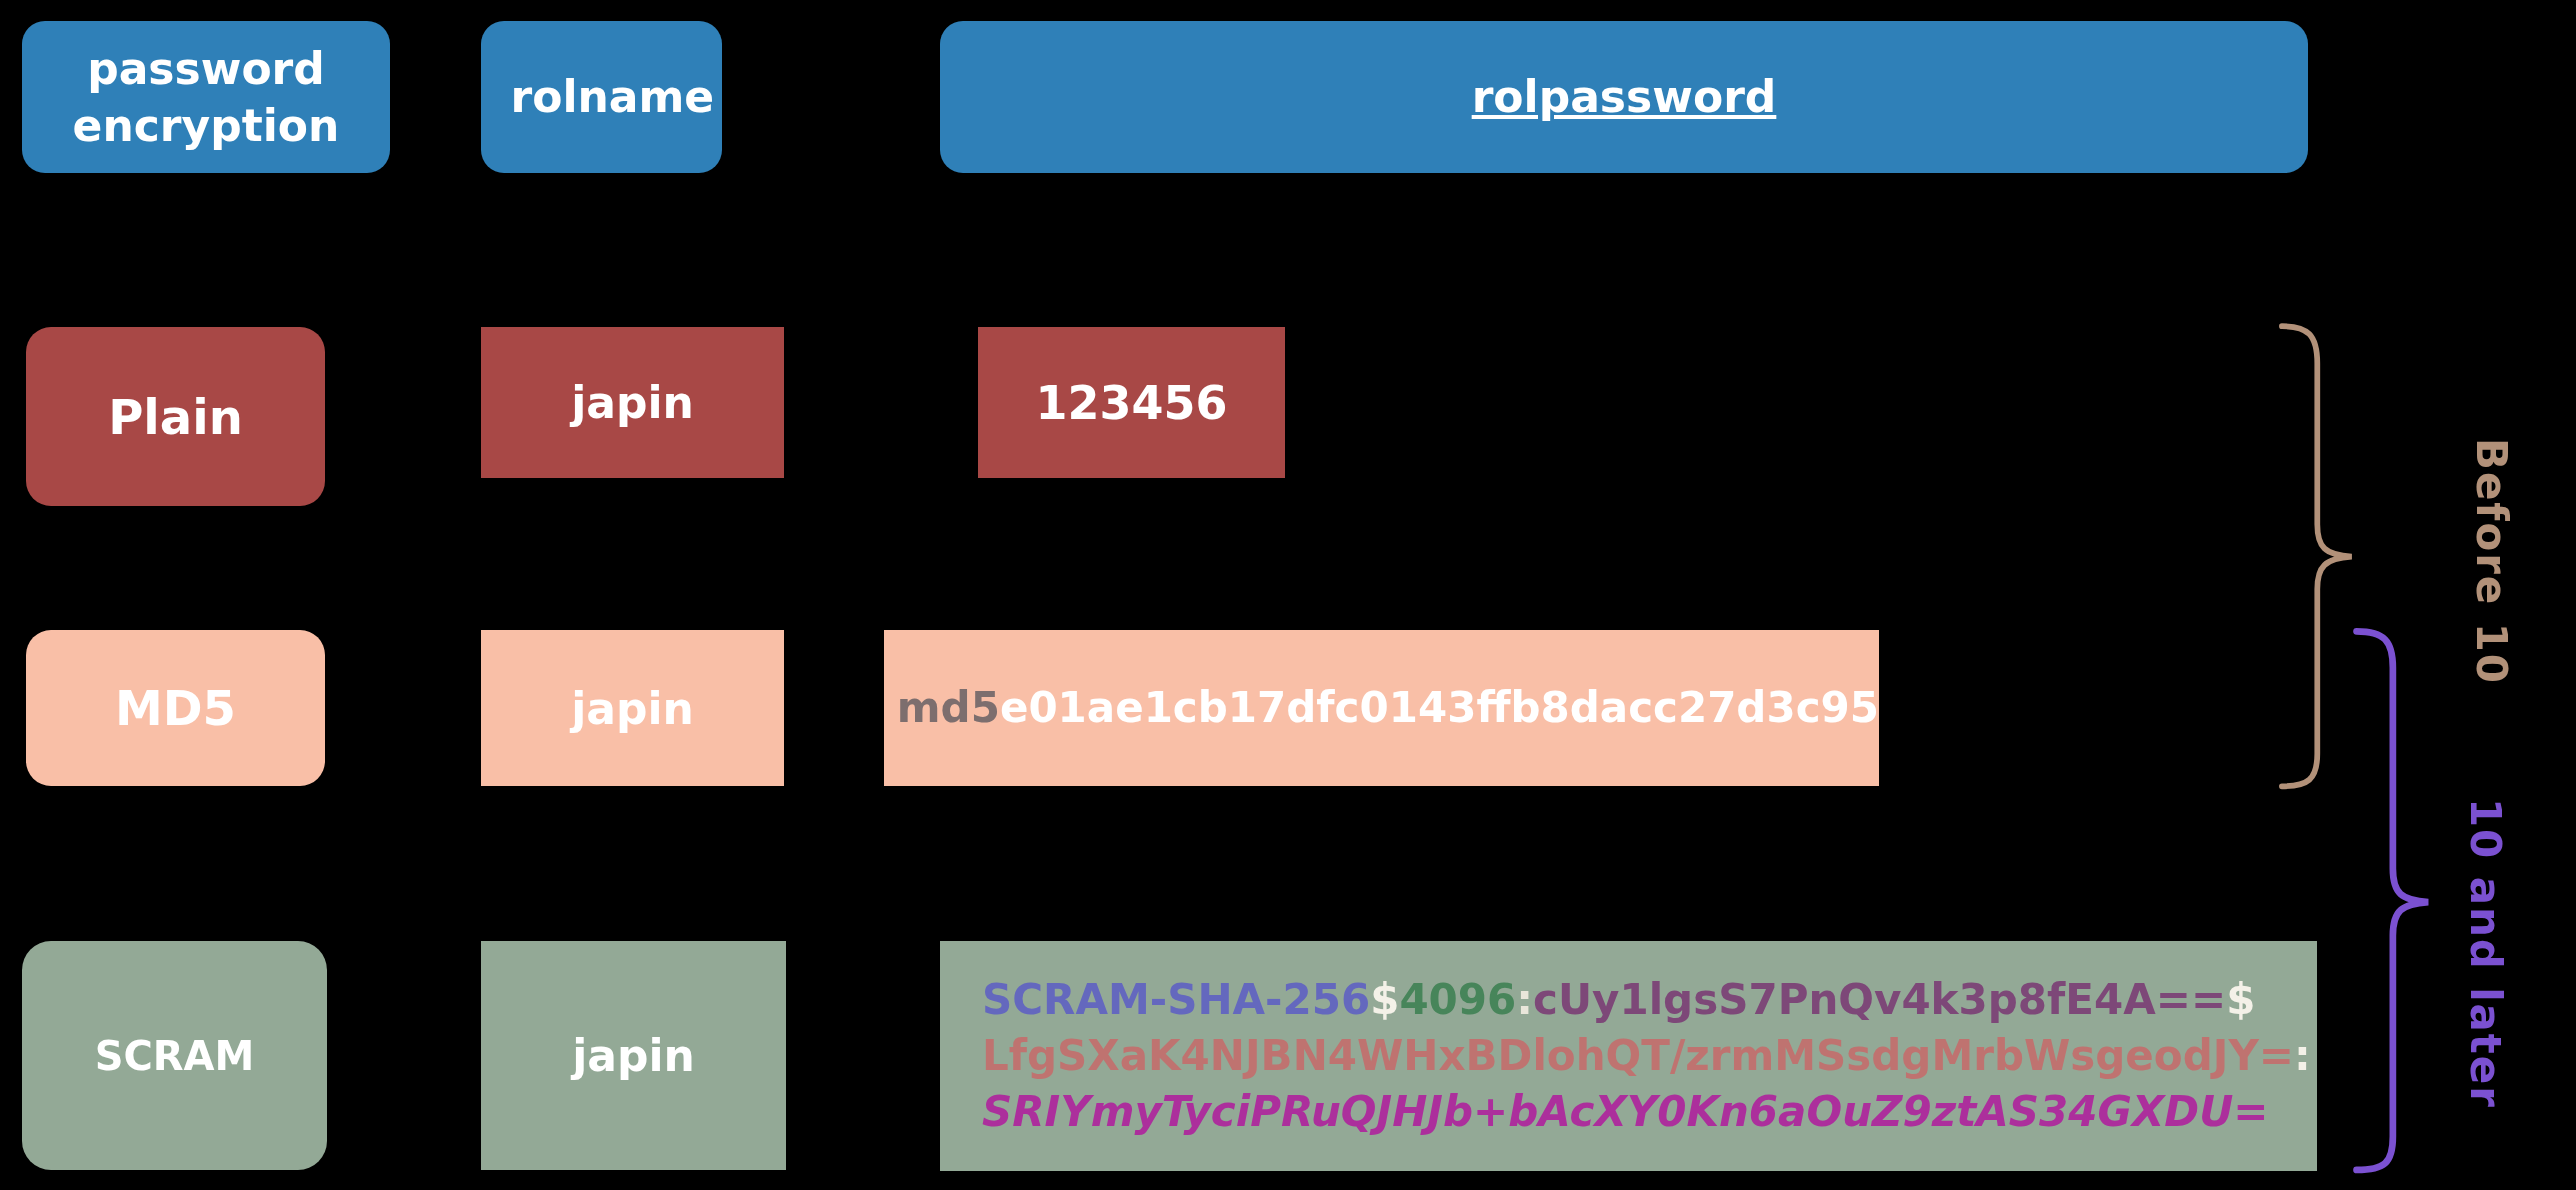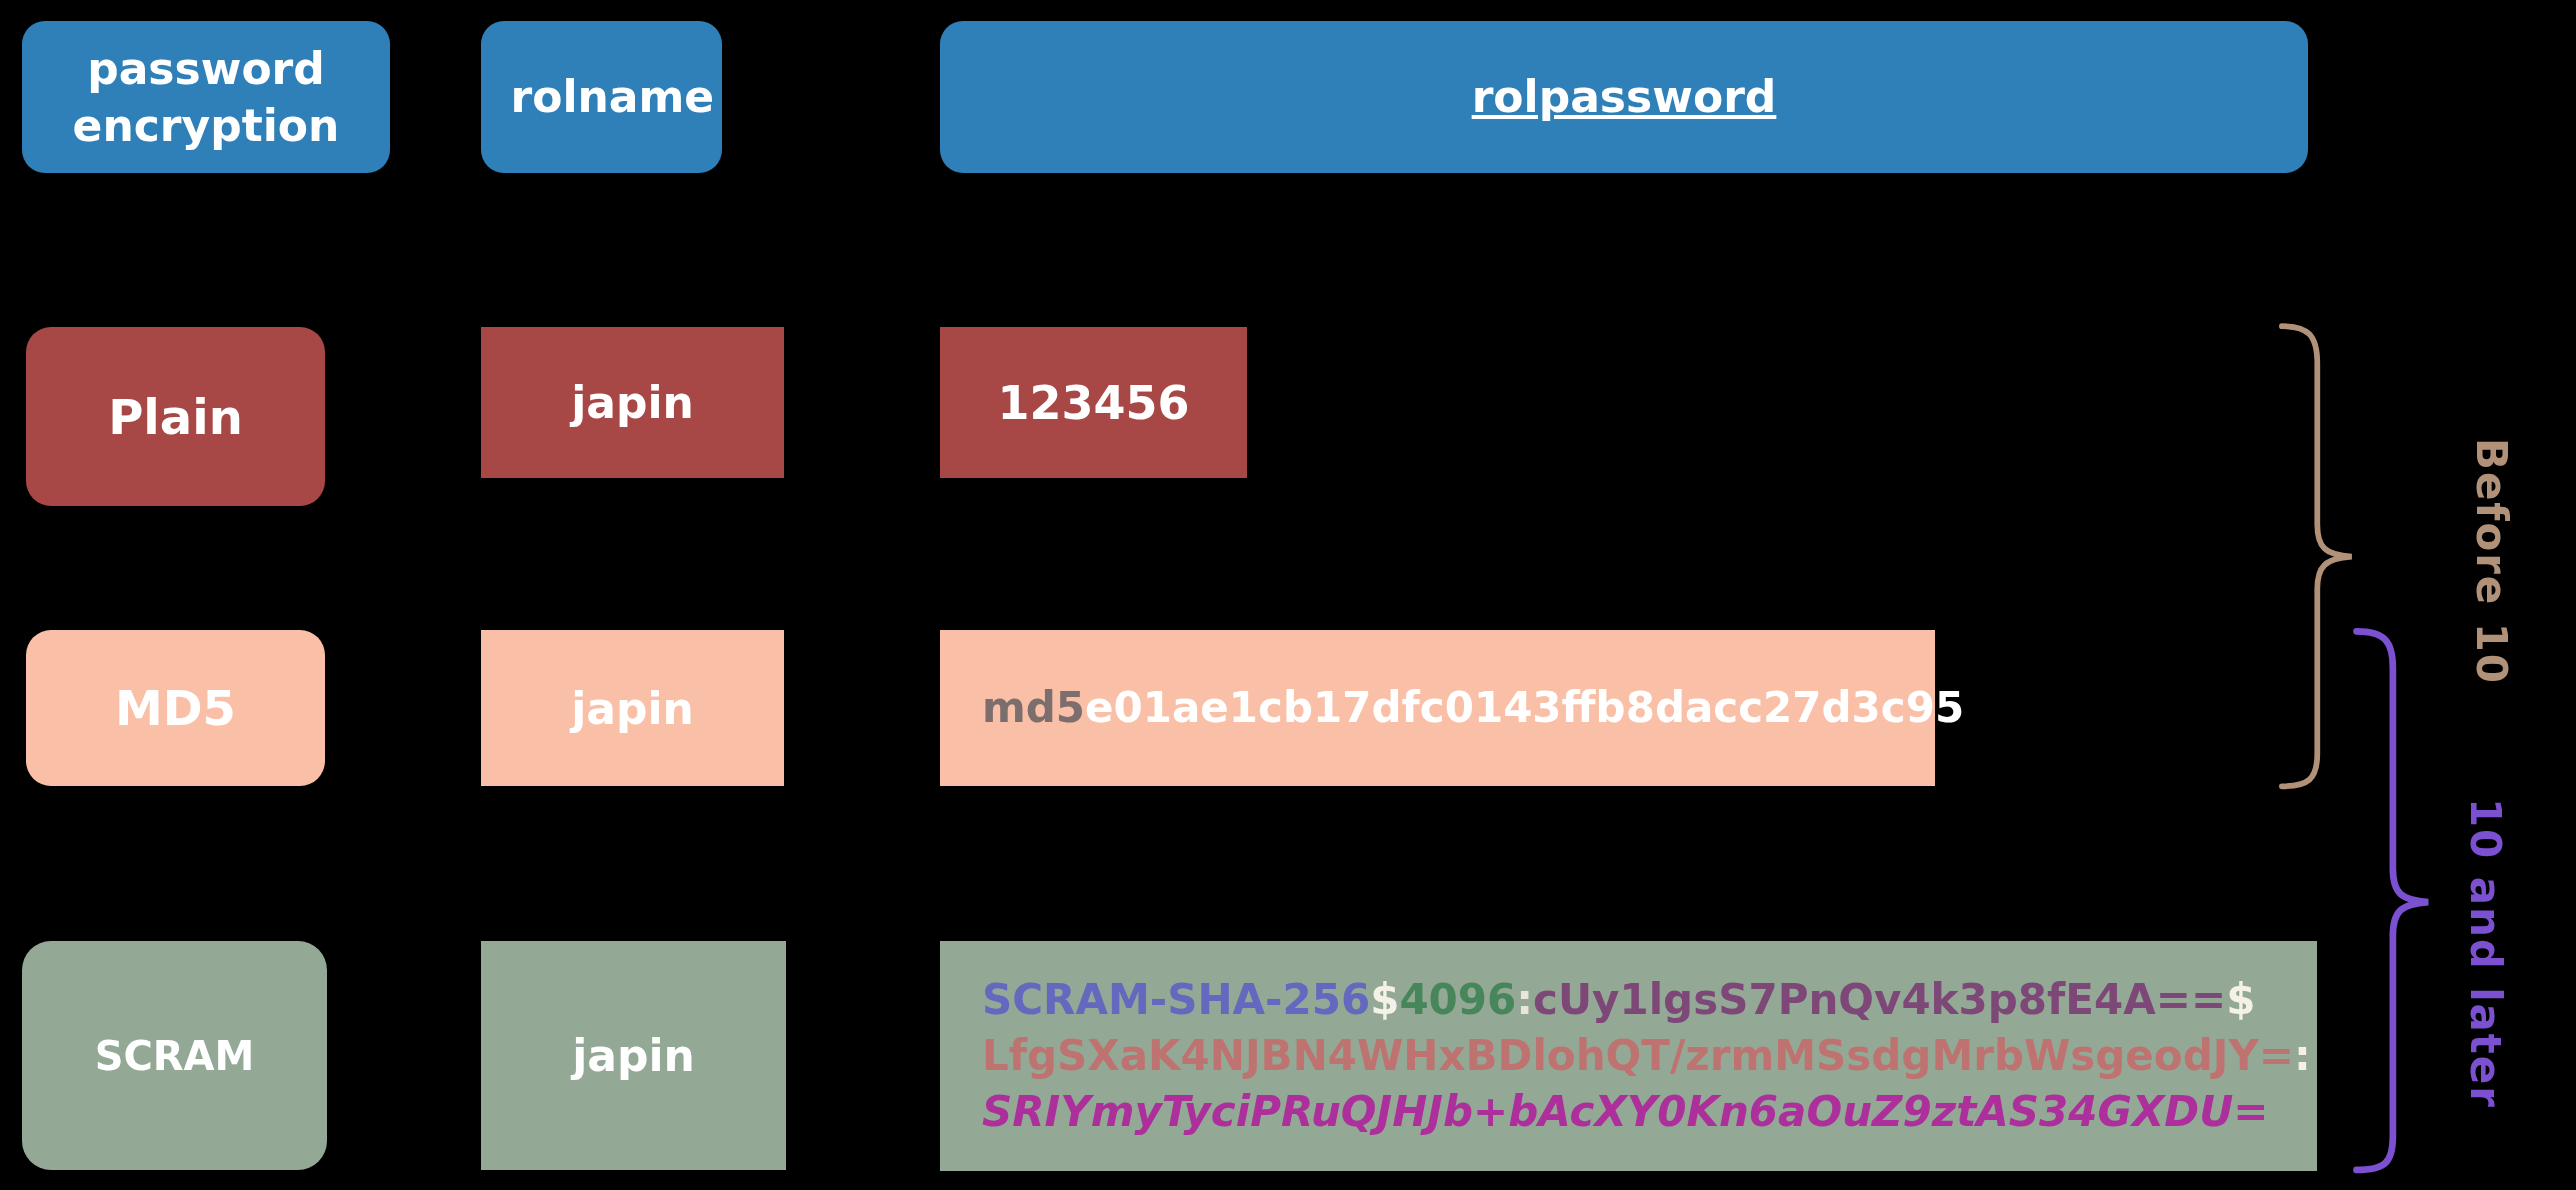--- a/index.html
+++ b/index.html
@@ -34,28 +34,28 @@
     padding: 0 13.4px;
   }
   .hdr-col1 { left: 22px;  top: 21px; width: 368px;  height: 152px; }
   .hdr-col2 { left: 481px; top: 21px; width: 241px;  height: 152px; padding-left: 35px; }
   .hdr-col3 { left: 940px; top: 21px; width: 1368px; height: 152px; text-decoration: underline; }
 
   
   .plain-bg { background: #a84846; }
   .m1 { left: 26px;  top: 327px; width: 299px; height: 179px; border-radius: 25px; font-size: 48px; }
   .n1 { left: 481px; top: 327px; width: 303px; height: 151px; font-size: 44px; }
-  .p1 { left: 940px; top: 327px; width: 307px; height: 151px; font-size: 46px; }
+  .p1 { left: 978px; top: 327px; width: 307px; height: 151px; font-size: 46px; }
 
   
   .md5-bg { background: #f9bfa7; }
   .m2 { left: 26px;  top: 630px; width: 299px; height: 156px; border-radius: 25px; font-size: 48px; }
   .n2 { left: 481px; top: 630px; width: 303px; height: 156px; font-size: 44px; }
-  .p2 { left: 940px; top: 630px; width: 995px; height: 156px; font-size: 42px;
-        justify-content: flex-start; padding-left: 42px; white-space: nowrap; }
+  .p2 { left: 884px; top: 630px; width: 995px; height: 156px; font-size: 42px;
+        justify-content: flex-end; padding-left: 42px; white-space: nowrap; }
 
   
   .scram-bg { background: #93a996; }
   .m3 { left: 22px;  top: 941px; width: 305px; height: 229px; border-radius: 29px; font-size: 40px; }
   .n3 { left: 481px; top: 941px; width: 305px; height: 229px; font-size: 44px; }
   .p3 { left: 940px; top: 941px; width: 1377px; height: 230px;
         display: flex; flex-direction: column; justify-content: center;
         align-items: flex-start; padding-left: 42px; }
   .pw-line { font-size: 42px; line-height: 56px; white-space: nowrap; text-align: left; }
 

